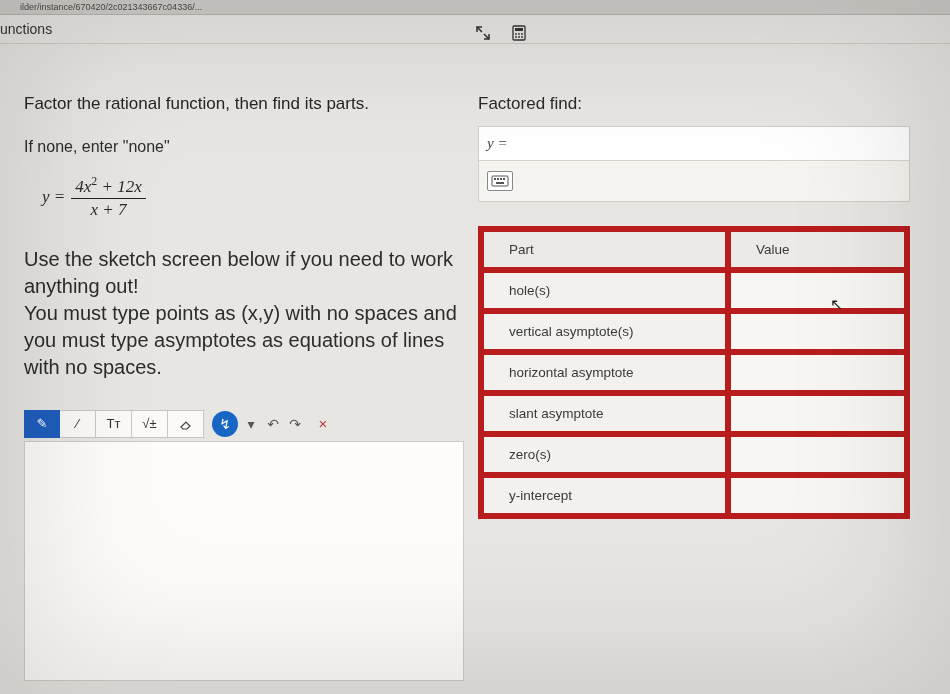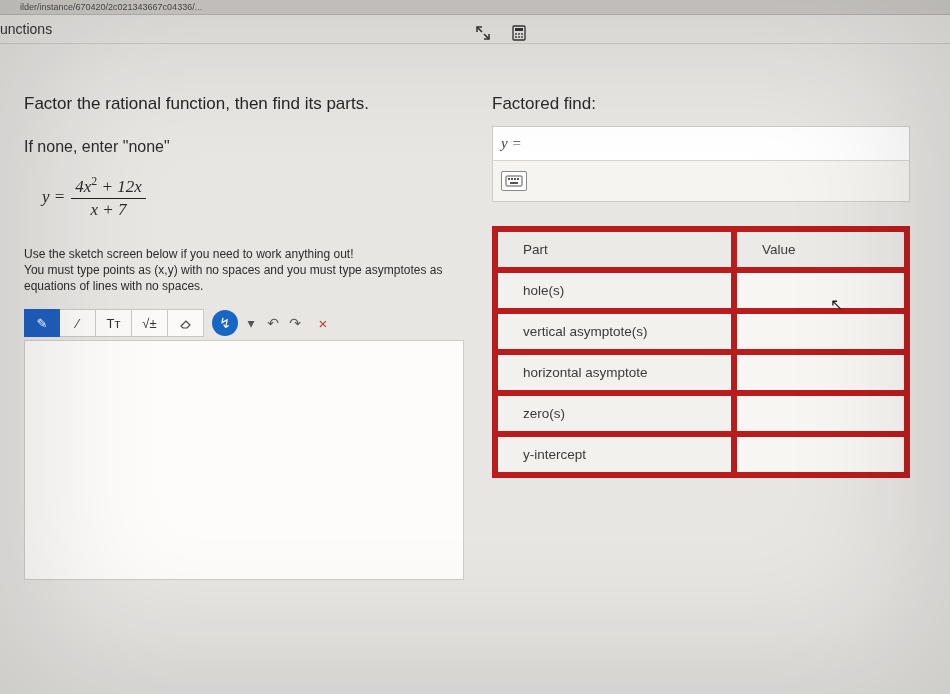--- a/index.html
+++ b/index.html
@@ -35,21 +35,21 @@
       align-items: center;
     }
     .icon-btn {
       width: 18px; height: 18px;
       display: flex; align-items: center; justify-content: center;
       color: #333;
       cursor: pointer;
     }
     .content {
       display: flex;
-      gap: 28px;
+      gap: 14px;
       padding: 50px 20px 0 24px;
     }
     .col-left { width: 440px; }
     .col-right { flex: 1; padding-right: 20px; }
 
     .instr-main { font-size: 17px; color: #262626; margin-bottom: 24px; }
     .instr-none { font-size: 16px; color: #2d2d2d; margin-bottom: 18px; }
     .equation {
       font-family: "Cambria Math", "Times New Roman", serif;
       font-size: 17px;
@@ -62,21 +62,21 @@
     }
     .equation .frac {
       display: inline-flex;
       flex-direction: column;
       align-items: center;
       font-style: italic;
     }
     .equation .frac .num { border-bottom: 1.2px solid #222; padding: 0 4px 1px; }
     .equation .frac .den { padding-top: 1px; }
     .equation sup { font-size: 0.7em; vertical-align: super; font-style: normal;}
-    .instr-block { font-size: 12px; color: #2c2c2c; line-height: 1.35; margin-bottom: 14px; }
+    .instr-block { font-size: 20px; color: #2c2c2c; line-height: 1.35; margin-bottom: 28px; }
 
     .sketch-toolbar {
       display: flex;
       align-items: center;
       height: 30px;
       gap: 0;
       margin-bottom: 0;
     }
     .sketch-toolbar .tool {
       width: 36px; height: 28px;
@@ -283,20 +283,24 @@
           </tr>
         <tr>
             <td>vertical asymptote(s)</td>
             <td class="val"></td>
           </tr>
         <tr>
             <td>horizontal asymptote</td>
             <td class="val"></td>
           </tr>
         <tr>
+            <td>slant asymptote</td>
+            <td class="val"></td>
+          </tr>
+        <tr>
             <td>zero(s)</td>
             <td class="val"></td>
           </tr>
         <tr>
             <td>y-intercept</td>
             <td class="val"></td>
           </tr>
       </tbody>
     </table>
 

